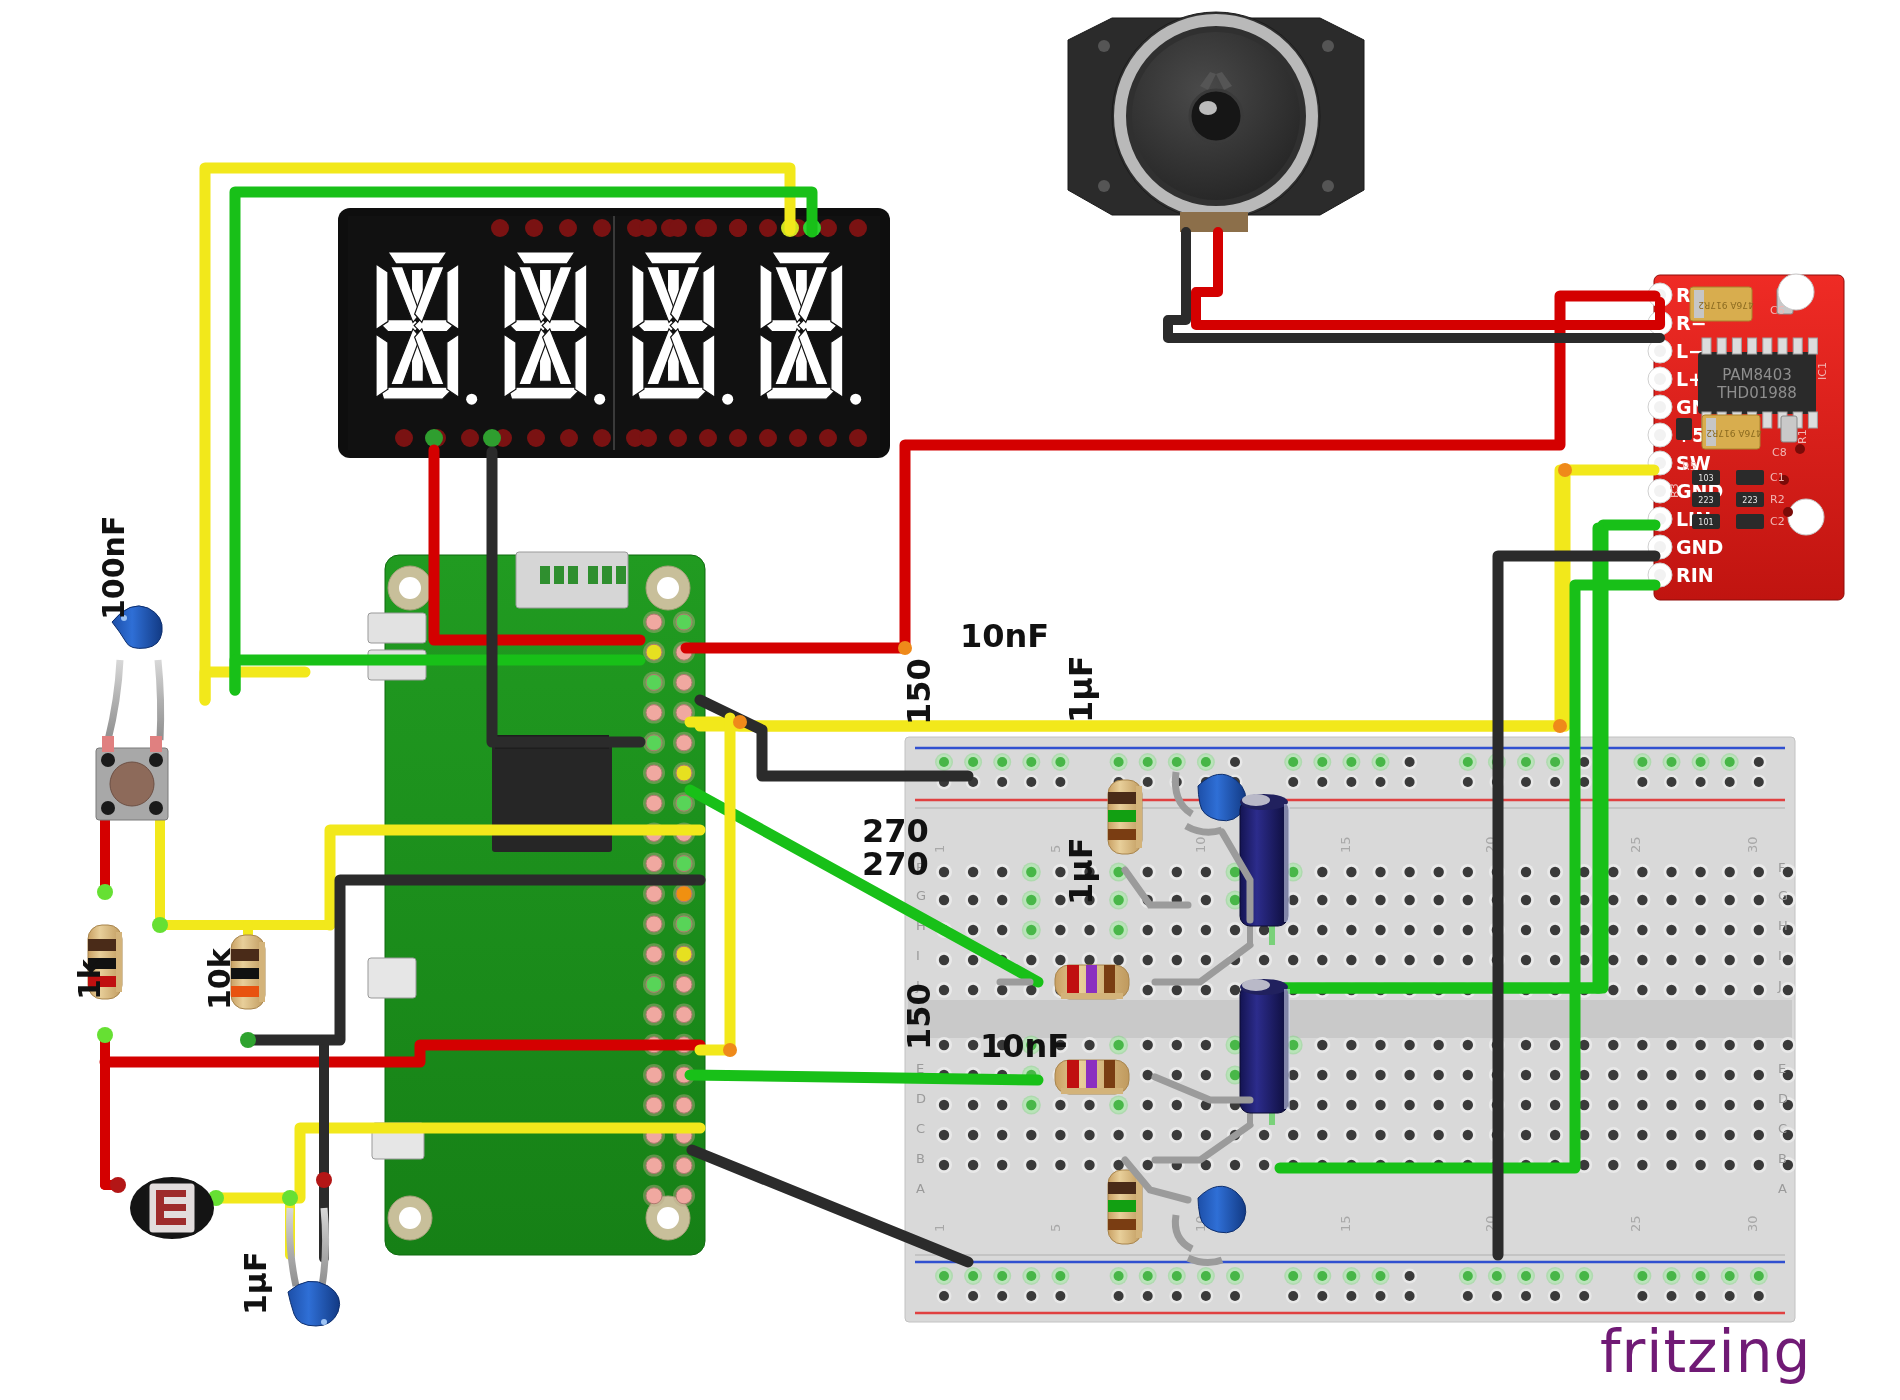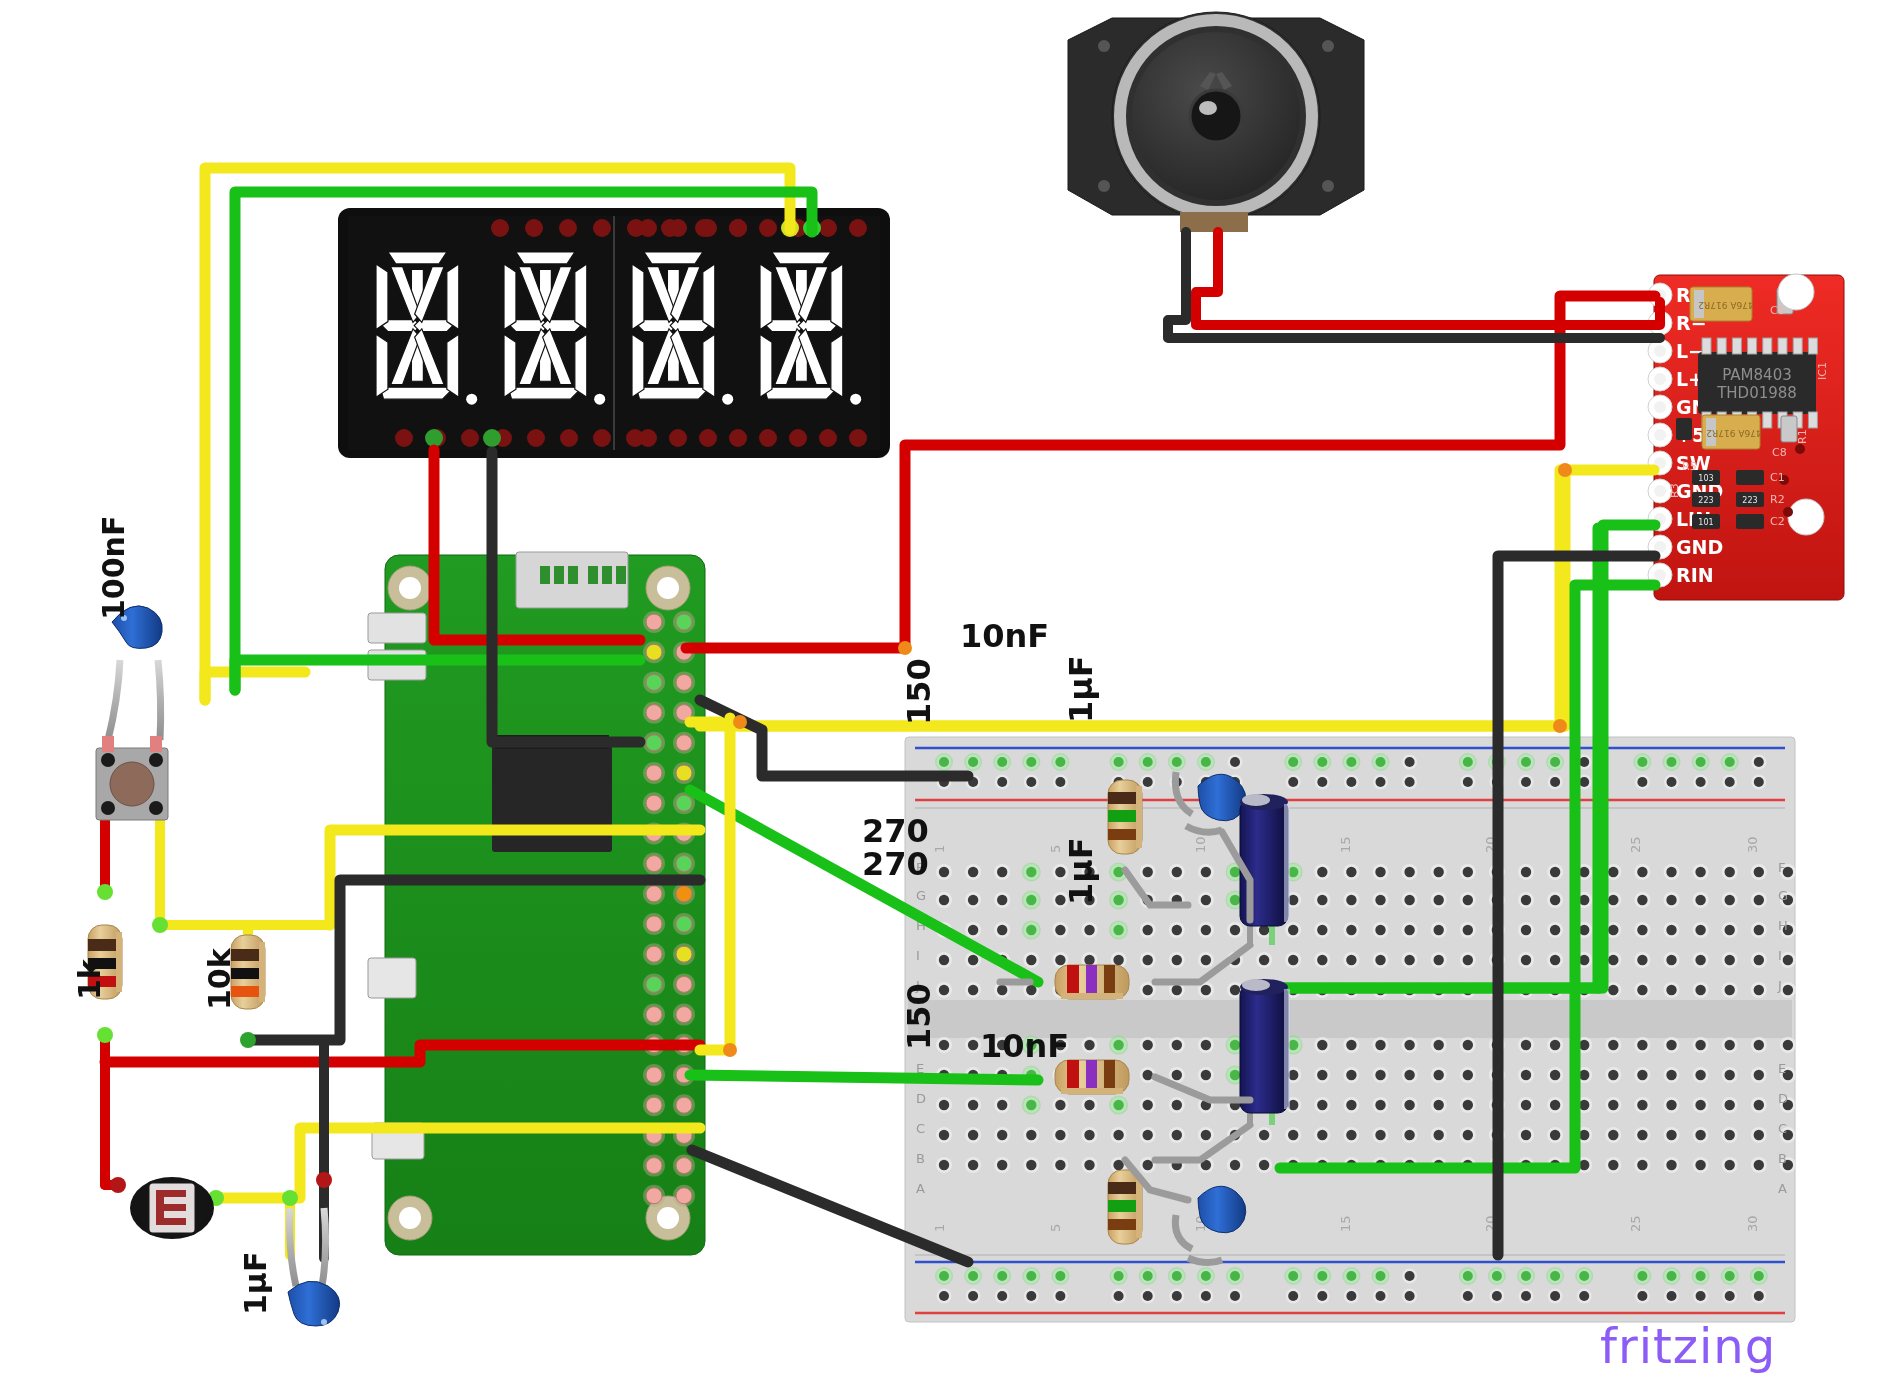--- a/index.html
+++ b/index.html
@@ -3,21 +3,21 @@
 <meta charset="utf-8">
 <style>
   html,body{margin:0;padding:0;background:#ffffff;}
   body{width:1900px;height:1400px;position:relative;overflow:hidden;
        font-family:"DejaVu Sans","Liberation Sans",sans-serif;}
   #stage{position:absolute;left:0;top:0;width:1900px;height:1400px;}
   svg{position:absolute;left:0;top:0;}
   .lbl{position:absolute;font-weight:bold;color:#111;font-family:"DejaVu Sans","Liberation Sans",sans-serif;
        transform-origin:0 0;white-space:nowrap;}
   .rot{transform:rotate(-90deg);}
-  .fritz{position:absolute;color:#8b5cf6;font-size:48px;font-family:"DejaVu Sans","Liberation Sans",sans-serif;letter-spacing:1px;}
+  .fritz{position:absolute;color:#701a75;font-size:58px;font-family:"DejaVu Sans","Liberation Sans",sans-serif;letter-spacing:1px;}
 </style>
 </head>
 <body>
 
 <div id="stage">
 
 <svg width="1900" height="1400" viewBox="0 0 1900 1400">
   <defs>
     <linearGradient id="gMetal" x1="0" y1="0" x2="0" y2="1">
       <stop offset="0" stop-color="#d8d8d8"></stop>

